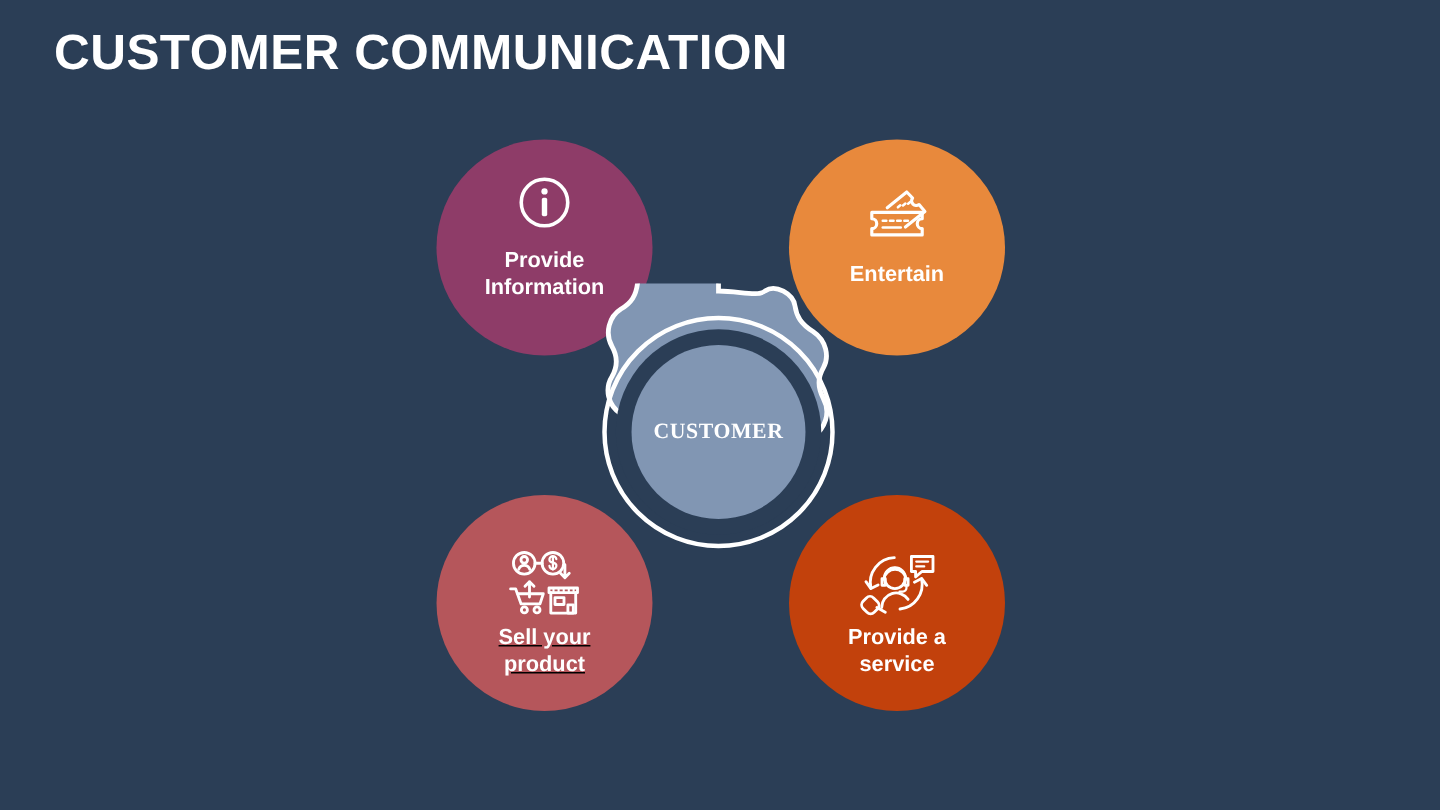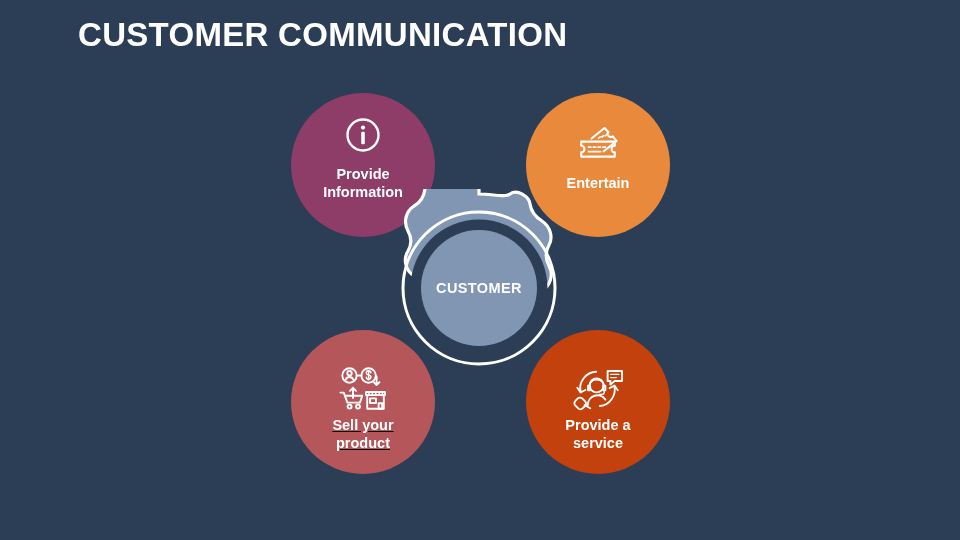--- a/index.html
+++ b/index.html
@@ -23,21 +23,20 @@
   
   #title {
     position: absolute;
     left: 36px;
     top: 16px;
     font-size: 33px;
     font-weight: bold;
     color: #ffffff;
     letter-spacing: 0.3px;
     white-space: nowrap;
-    margin-left: 42px;
   }
 
   
   #stage {
     position: absolute;
     left: 0;
     top: 0;
     width: 960px;
     height: 388px;
   }
@@ -100,20 +99,21 @@
     position: absolute;
     left: 374px;
     top: 189px;
     width: 210px;
     height: 198px;
     display: flex;
     flex-direction: column;
     align-items: center;
     justify-content: center;
     pointer-events: none;
+    font-family: Liberation Serif, serif;
   }
   #center-text .ct-line {
     color: #ffffff;
     font-size: 14.5px;
     font-weight: bold;
     line-height: 1.3;
     letter-spacing: 0.4px;
     text-align: center;
   }
 </style>

